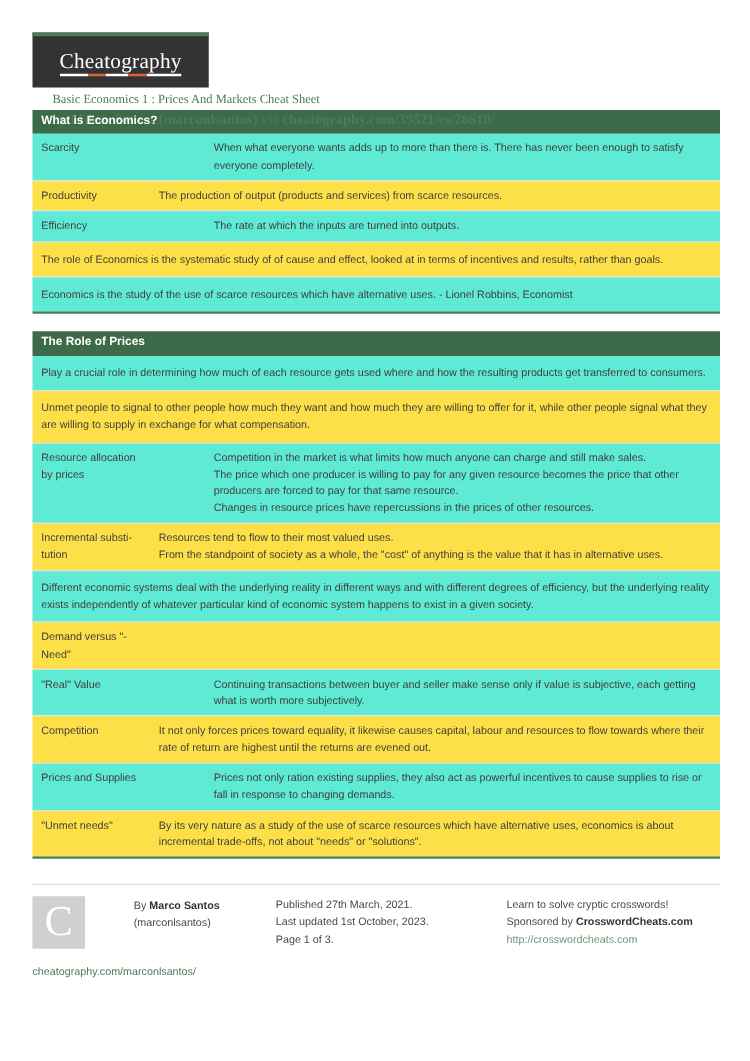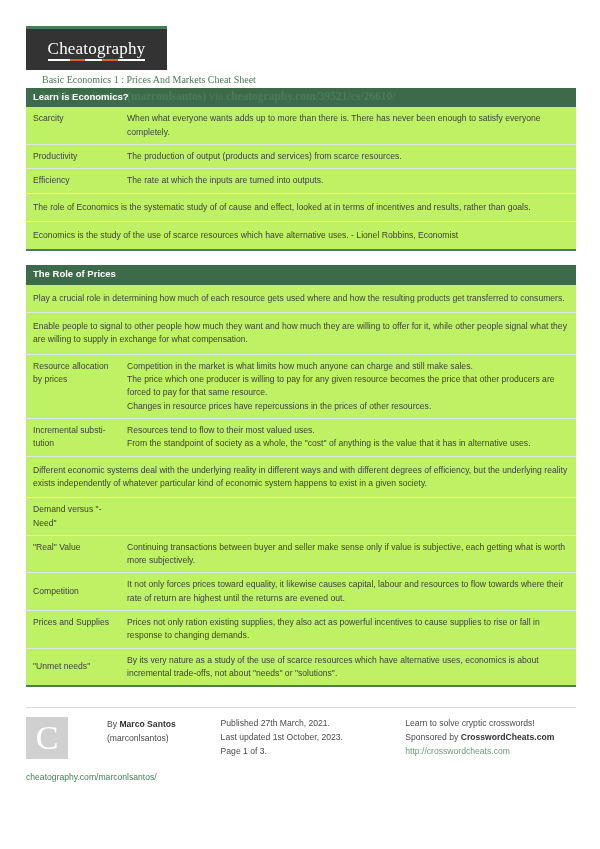--- a/index.html
+++ b/index.html
@@ -98,22 +98,22 @@
   .row {
     display: flex;
     font-size: 8.6px;
     line-height: 1.55;
     color: #3f3f3f;
     padding: 5px 7px 5px 7px;
     border-bottom: 1px solid #e2e6e2;
     box-sizing: border-box;
   }
   .row:last-child { border-bottom: none; }
-  .row.shade { background: #bef264; }
-  .row.plain { background: #bef264; align-items: center; }
+  .row.shade { background: #5eead4; gap: 44px; }
+  .row.plain { background: #fde047; }
   .row-label {
     width: 94px;
     flex: none;
     padding-right: 8px;
     box-sizing: border-box;
   }
   .row-value { flex: 1; }
   .row-value p { margin: 0; }
   .row.full .row-value { flex: 1; }
   .row.note {
@@ -177,21 +177,21 @@
       </span>
     </div>
     <div class="title-block">
       <h1 class="doc-title">Basic Economics 1 : Prices And Markets Cheat Sheet</h1>
       <div class="doc-byline"><span>by </span><b>Marco Santos (marconlsantos)</b><span> via </span><b>cheatography.com/39521/cs/26610/</b></div>
     </div>
   </div>
 
   <div id="sections-root">
       <div class="section">
-        <div class="section-head">Learn is Economics?</div>
+        <div class="section-head">What is Economics?</div>
         <div class="row shade">
           <div class="row-label">Scarcity</div>
           <div class="row-value">
             <p>When what everyone wants adds up to more than there is. There has never been enough to satisfy everyone completely.</p>
           </div>
         </div>
         <div class="row plain">
           <div class="row-label">Productivity</div>
           <div class="row-value">
             <p>The production of output (products and services) from scarce resources.</p>
@@ -216,21 +216,21 @@
       </div>
       <div class="section">
         <div class="section-head">The Role of Prices</div>
         <div class="row shade full note">
           <div class="row-value">
             <p>Play a crucial role in determining how much of each resource gets used where and how the resulting products get transferred to consumers.</p>
           </div>
         </div>
         <div class="row plain full note">
           <div class="row-value">
-            <p>Enable people to signal to other people how much they want and how much they are willing to offer for it, while other people signal what they are willing to supply in exchange for what compensation.</p>
+            <p>Unmet people to signal to other people how much they want and how much they are willing to offer for it, while other people signal what they are willing to supply in exchange for what compensation.</p>
           </div>
         </div>
         <div class="row shade">
           <div class="row-label">Resource allocation by prices</div>
           <div class="row-value">
             <p>Competition in the market is what limits how much anyone can charge and still make sales.</p>
             <p>The price which one producer is willing to pay for any given resource becomes the price that other producers are forced to pay for that same resource.</p>
             <p>Changes in resource prices have repercussions in the prices of other resources.</p>
           </div>
         </div>

